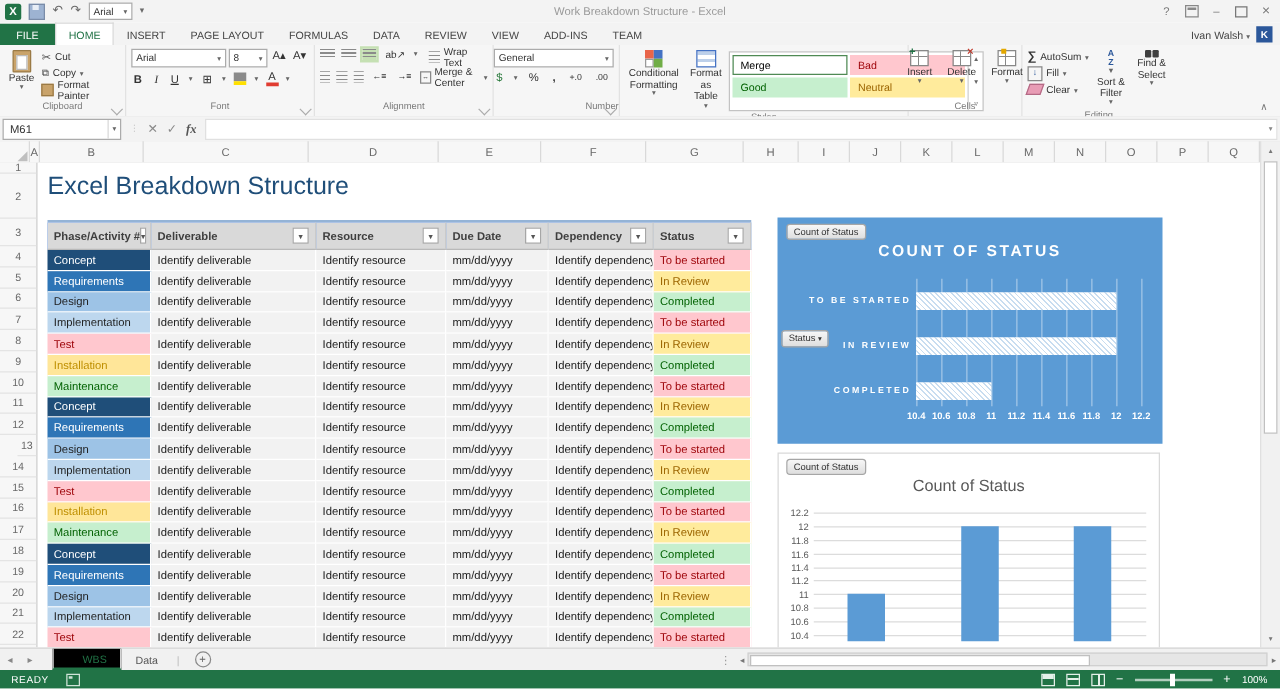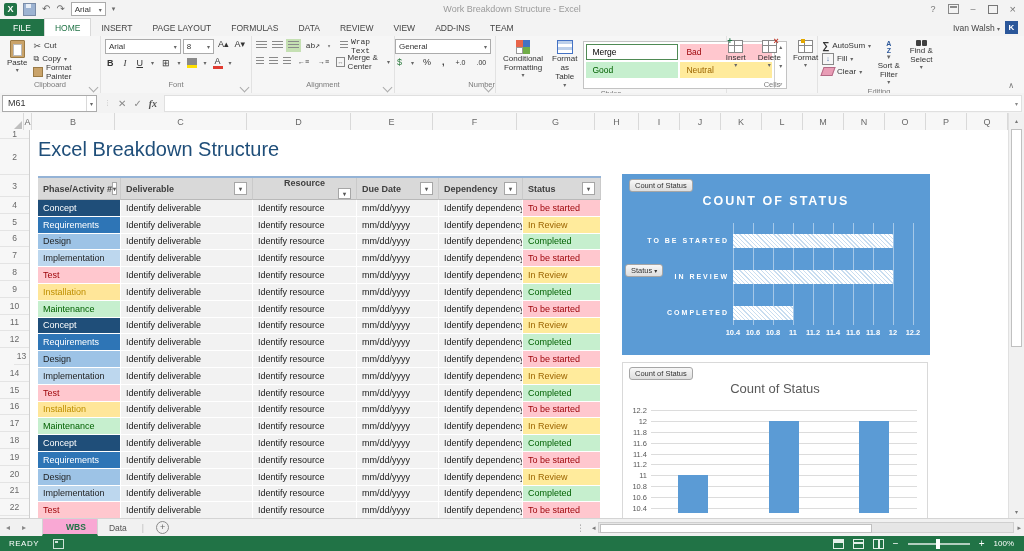--- a/index.html
+++ b/index.html
@@ -103,21 +103,21 @@
   .c2-bar{position:absolute;width:30px;background:#5B9BD5;}
   
   .vscroll{position:absolute;left:1008px;top:113px;width:16px;height:405px;background:#F1F1F1;border-left:1px solid #E0E0E0;box-sizing:border-box;}
   .vs-up,.vs-dn{position:absolute;left:0;width:100%;height:14px;display:flex;align-items:center;justify-content:center;font-size:6px;color:#777;}
   .vs-up{top:0;}.vs-dn{bottom:0;}
   .vs-thumb{position:absolute;left:2px;width:11px;top:16px;height:218px;background:#fff;border:1px solid #C0C0C0;box-sizing:border-box;}
   
   .tabbar{position:absolute;left:0;top:518px;width:1024px;height:18px;background:#F1F1F1;border-top:1px solid #D4D4D4;display:flex;align-items:center;font-size:8.5px;box-sizing:border-box;}
   .nav-ar{color:#888;font-size:8px;padding:0 6px;}
   .sheettab{height:100%;display:flex;align-items:center;padding:0 11px;color:#555;box-sizing:border-box;}
-  .sheettab.active{background:#f9a8d4;color:#217346;font-weight:bold;border-bottom:2px solid #217346;border-left:1px solid #D4D4D4;border-right:1px solid #D4D4D4;padding-left:23px;}
+  .sheettab.active{background:#000000;color:#217346;font-weight:normal;border-bottom:2px solid #217346;border-left:1px solid #D4D4D4;border-right:1px solid #D4D4D4;padding-left:23px;}
   .tabdiv{color:#bbb;padding:0 4px;}
   .addsheet{width:11px;height:11px;border:1px solid #8a8a8a;border-radius:50%;display:flex;align-items:center;justify-content:center;font-size:9px;color:#666;margin-left:8px;line-height:1;}
   .hsplit{margin-left:auto;color:#999;font-size:9px;padding:0 4px;}
   .hs-ar{color:#777;font-size:7px;padding:0 3px;}
   .hs-track{width:416px;height:11px;background:#E6E6E6;border:1px solid #D0D0D0;position:relative;box-sizing:border-box;}
   .hs-thumb{position:absolute;left:1px;top:1px;height:7px;width:270px;background:#fff;border:1px solid #C0C0C0;}
   
   .statusbar{position:absolute;left:0;top:536px;width:1024px;height:15px;background:#217346;color:#fff;display:flex;align-items:center;font-size:8px;}
   .macro-ico{width:9px;height:8px;border:1px solid #CFE3D8;margin-left:14px;position:relative;}
   .macro-ico:before{content:"";position:absolute;left:1px;top:1px;width:3px;height:2px;background:#CFE3D8;}
@@ -231,21 +231,21 @@
             <span class="carat">▾</span>
           <span style="display:inline-block;width:10px;font-size:9px;color:#333;text-align:center;">A<span style="display:block;width:10px;height:3px;background:#E03C31;"></span></span>
             <span class="carat">▾</span>
         </div>
       </div>
       <div class="rg-label"><span>Font</span><span class="launcher"></span></div>
     </div>
 
     <div class="rgroup" style="width:142px;">
       <div class="rg-body" style="flex-direction:column;gap:3px;">
-        <div style="display:flex;gap:5px;align-items:center;font-family:Liberation Mono, monospace;">
+        <div style="display:flex;gap:5px;align-items:flex-start;">
           <span class="lines"></span>
           <span class="lines"></span>
           <span class="lines sel"></span>
           <span class="fbtn" style="font-size:8px;">ab↗</span>
             <span class="carat">▾</span>
           <span class="smallrow" style="margin-left:4px;">
               <span class="lines" style="width:9px;"></span>
               <span>Wrap Text</span>
             </span>
         </div>
@@ -448,21 +448,21 @@
     <div class="wbs" id="wbs-table">
         <div class="trow thead">
           <div class="tcell" style="width: 83px;">
             <span>Phase/Activity #</span>
             <span class="filterbtn">▾</span>
           </div>
           <div class="tcell" style="width: 132px; gap: 36px;">
             <span>Deliverable</span>
             <span class="filterbtn">▾</span>
           </div>
-          <div class="tcell" style="width: 104px; flex-direction: column;">
+          <div class="tcell" style="width: 104px;">
             <span>Resource</span>
             <span class="filterbtn">▾</span>
           </div>
           <div class="tcell" style="width: 82px;">
             <span>Due Date</span>
             <span class="filterbtn">▾</span>
           </div>
           <div class="tcell" style="width: 84px;">
             <span>Dependency</span>
             <span class="filterbtn">▾</span>

